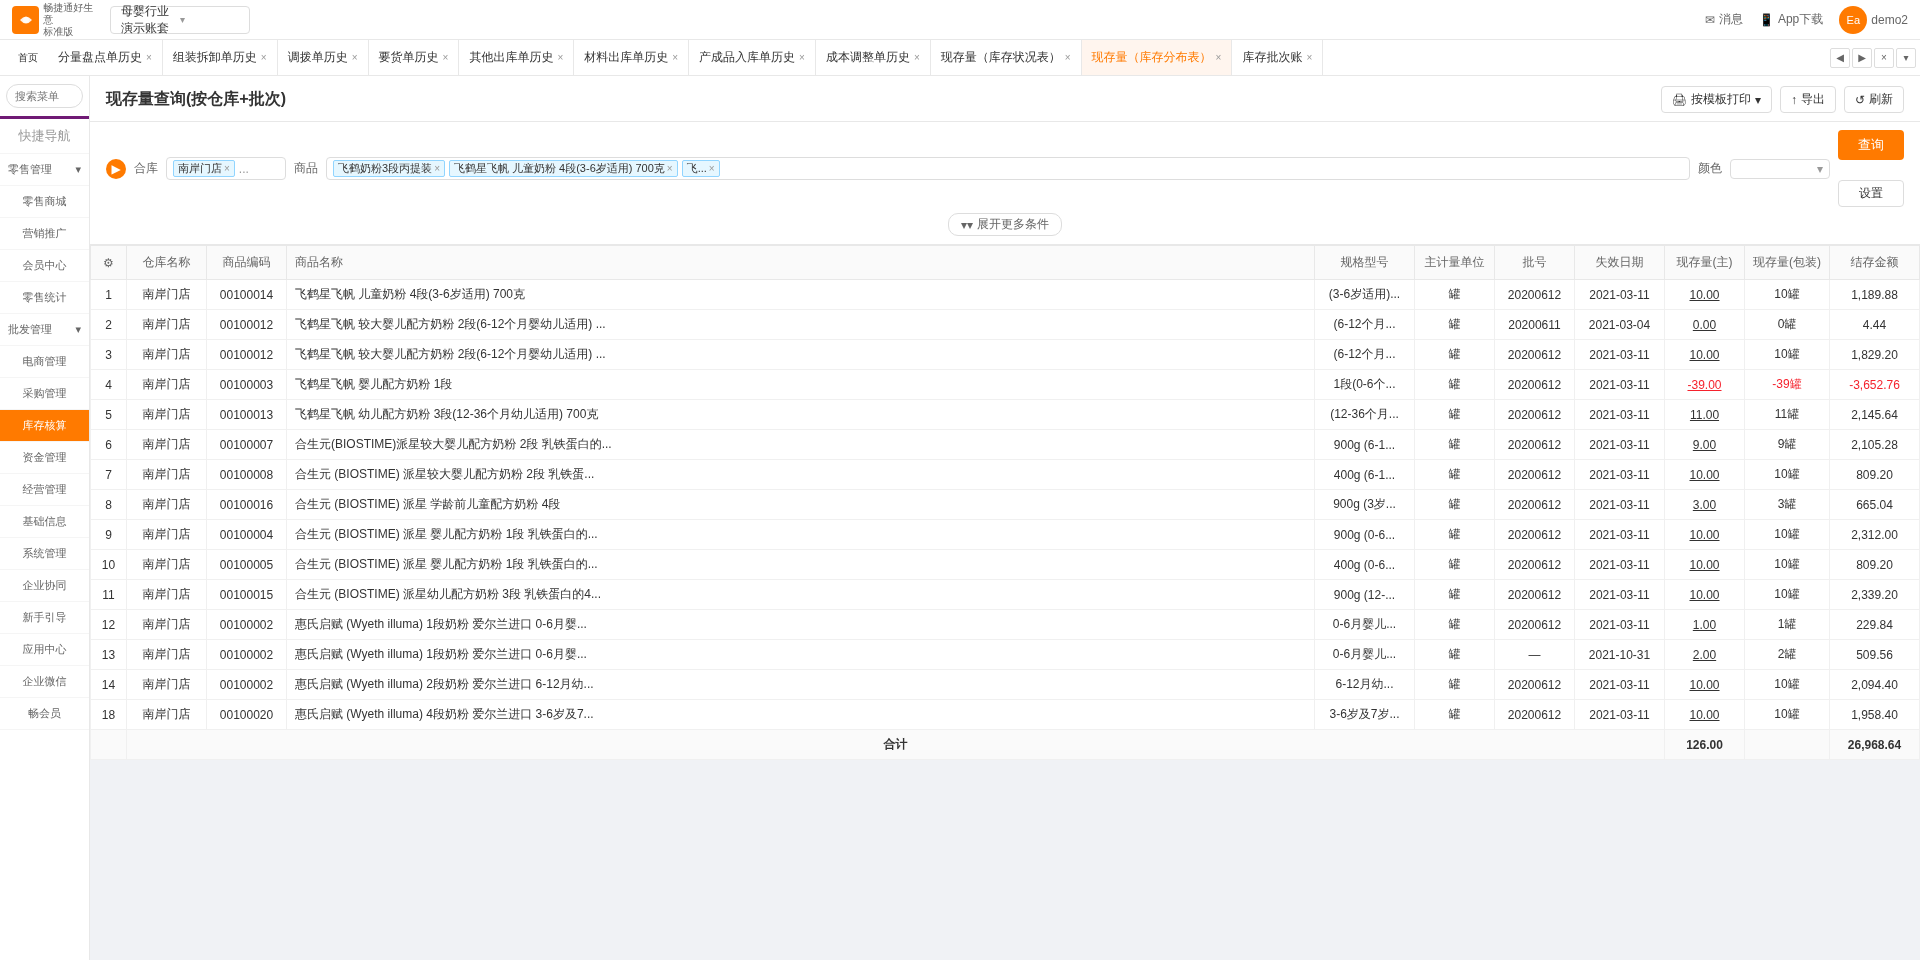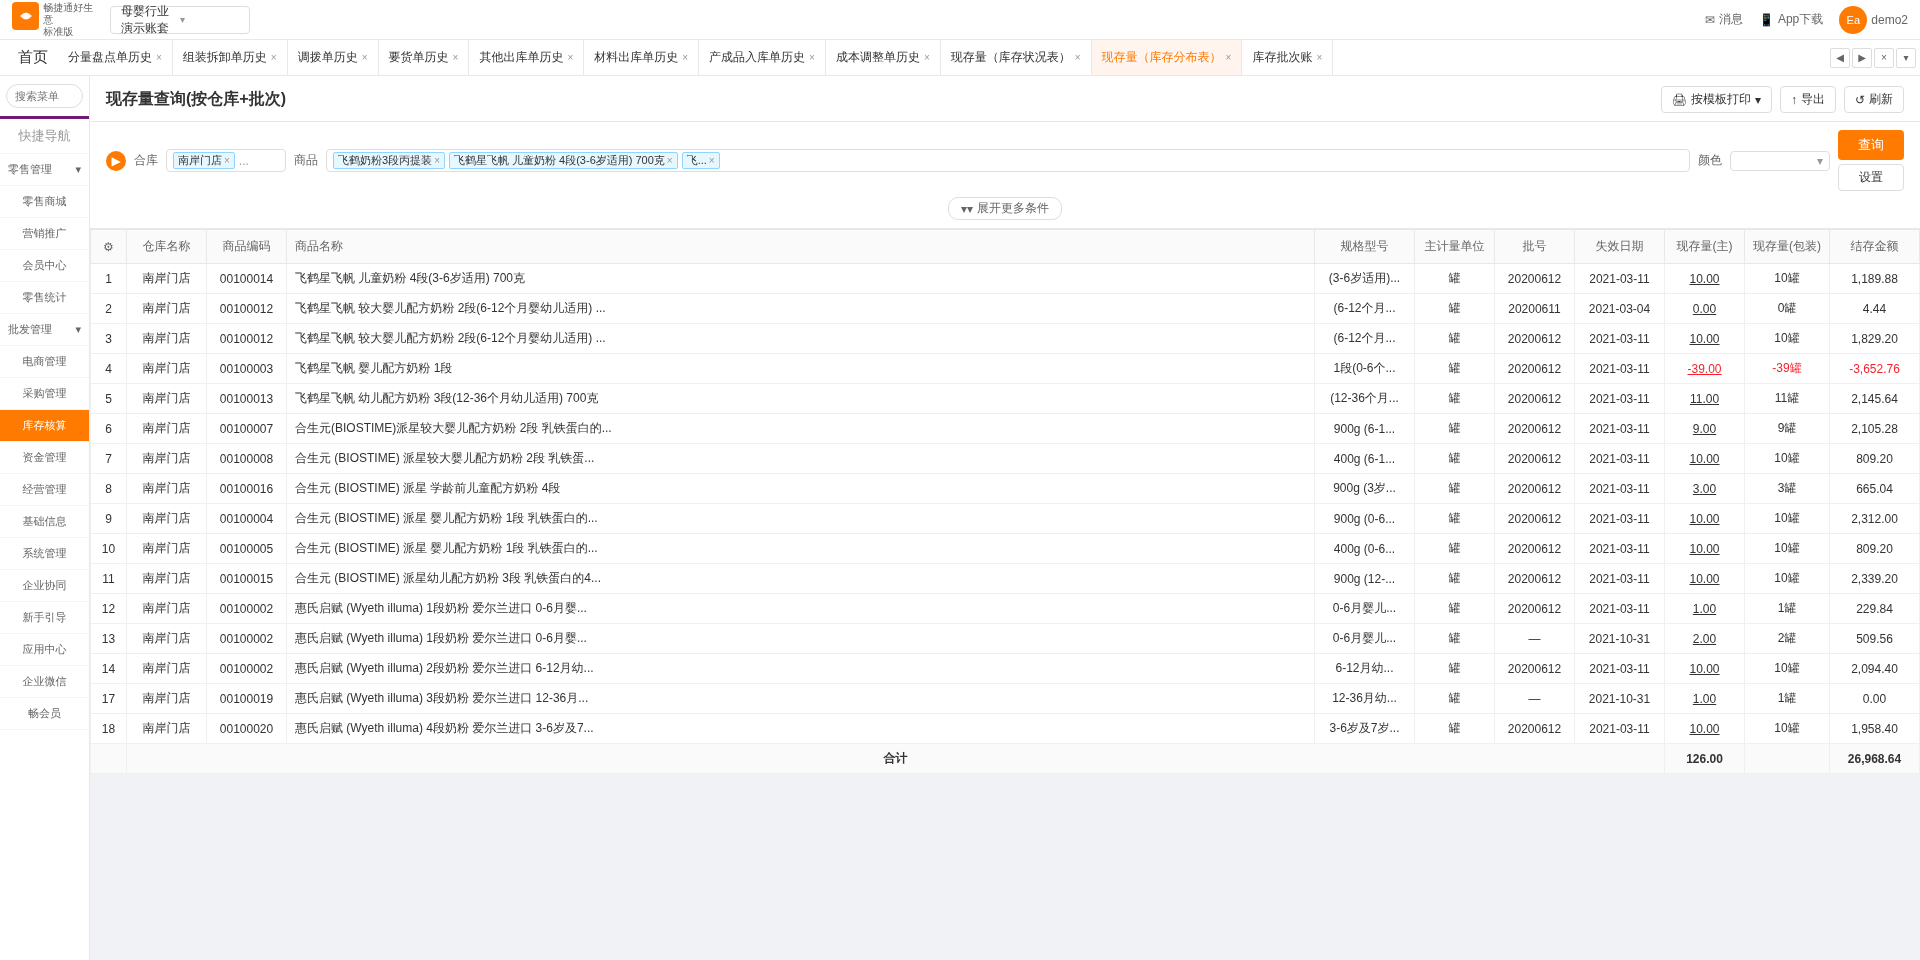--- a/index.html
+++ b/index.html
@@ -10,20 +10,21 @@
       height: 40px;
       background: #fff;
       display: flex;
       align-items: center;
       padding: 0 12px;
       border-bottom: 1px solid #e8e8e8;
       position: relative;
     }
     .logo-area {
       display: flex;
+      align-items: center;
       width: 90px;
       flex-shrink: 0;
     }
     .logo-icon {
       width: 28px;
       height: 28px;
       background: #ff7a00;
       border-radius: 4px;
       display: flex;
       align-items: center;
@@ -99,21 +100,21 @@
       flex-shrink: 0;
     }
     .nav-tab.active { color: #ff7a00; background: #fff5ee; text-align: right; }
     .nav-tab .close-x {
       margin-left: 4px;
       color: #999;
       font-size: 10px;
     }
     .nav-tab-home {
       padding: 0 10px;
-      font-size: 15px;
+      font-size: 10px;
       color: #333;
       cursor: pointer;
       height: 36px;
       display: flex;
       align-items: center;
       flex-shrink: 0;
     }
     .nav-arrows {
       display: flex;
       align-items: center;
@@ -590,21 +591,21 @@
             <span class="tag-x">×</span>
           </div>
         </div>
 
         <span class="filter-label">颜色</span>
         <div class="filter-color-container">
           <span style="color:#ccc; font-size:11px;">&nbsp;</span>
           <span class="dropdown-arrow" style="margin-left:auto; color:#999;"></span>
         </div>
 
-        <div style="margin-left:auto; display:flex; flex-direction:column; gap:4px;">
+        <div style="margin-left:auto; display:flex; flex-direction:column; gap:20px;">
           <button class="btn-query">查询</button>
           <button class="btn-settings">设置</button>
         </div>
       </div>
 
       <div class="expand-more-row">
         <div class="expand-more-btn">
           <span>▾▾</span>
           <span>展开更多条件</span>
         </div>
@@ -807,33 +808,20 @@
     <td class="col-name text-left">惠氏启赋 (Wyeth illuma) 2段奶粉 爱尔兰进口 6-12月幼...</td>
     <td class="col-spec">6-12月幼...</td>
     <td class="col-unit">罐</td>
     <td class="col-batch">20200612</td>
     <td class="col-expire">2021-03-11</td>
     <td class="col-qty" style=""><span style="text-decoration:underline; cursor:pointer;">10.00</span></td>
     <td class="col-pack" style="">10罐</td>
     <td class="col-amount" style="">2,094.40</td>
   </tr>
             <tr>
-    <td class="col-seq">17</td>
-    <td class="col-warehouse">南岸门店</td>
-    <td class="col-code">00100019</td>
-    <td class="col-name text-left">惠氏启赋 (Wyeth illuma) 3段奶粉 爱尔兰进口 12-36月...</td>
-    <td class="col-spec">12-36月幼...</td>
-    <td class="col-unit">罐</td>
-    <td class="col-batch">—</td>
-    <td class="col-expire">2021-10-31</td>
-    <td class="col-qty" style=""><span style="text-decoration:underline; cursor:pointer;">1.00</span></td>
-    <td class="col-pack" style="">1罐</td>
-    <td class="col-amount" style="">0.00</td>
-  </tr>
-            <tr>
     <td class="col-seq">18</td>
     <td class="col-warehouse">南岸门店</td>
     <td class="col-code">00100020</td>
     <td class="col-name text-left">惠氏启赋 (Wyeth illuma) 4段奶粉 爱尔兰进口 3-6岁及7...</td>
     <td class="col-spec">3-6岁及7岁...</td>
     <td class="col-unit">罐</td>
     <td class="col-batch">20200612</td>
     <td class="col-expire">2021-03-11</td>
     <td class="col-qty" style=""><span style="text-decoration:underline; cursor:pointer;">10.00</span></td>
     <td class="col-pack" style="">10罐</td>

